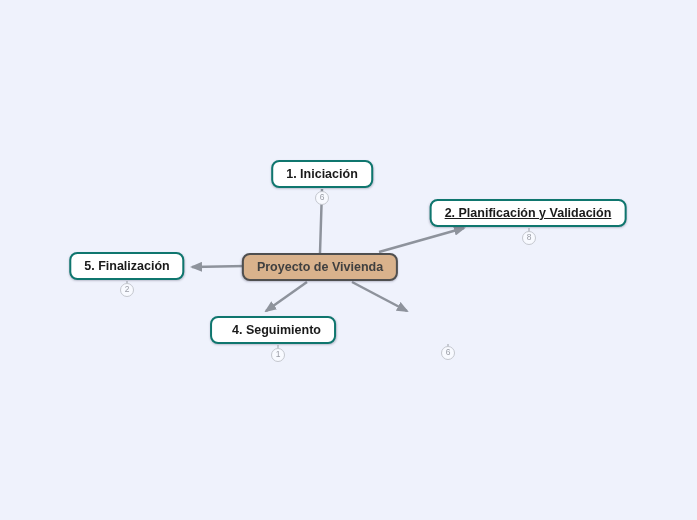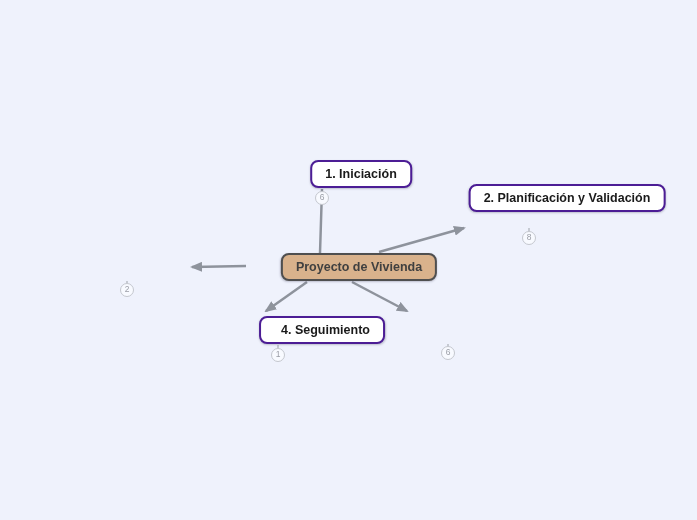--- a/index.html
+++ b/index.html
@@ -19,29 +19,28 @@
   .edges {
     position: absolute;
     left: 0; top: 0;
     pointer-events: none;
   }
   .node {
     position: absolute;
     transform: translate(-50%, -50%);
     white-space: nowrap;
     background: #ffffff;
-    border: 2px solid #4c1d95;
+    border: 2px solid #0f766e;
     border-radius: 8px;
     padding: 5px 13px;
     font-size: 12.5px;
     font-weight: bold;
     color: #1a1a1a;
     box-shadow: 0 1px 2px rgba(60,60,90,0.28);
     cursor: pointer;
-    margin-left: 39px;
   }
   .node-root {
     background: #d9b28c;
     border-color: #4f4f4f;
     color: #404040;
   }
   .node-highlight {
     background: #fdfdff;
     border-color: #b8c2d3;
     color: #1f7fe0;
@@ -93,27 +92,30 @@
 
   <div class="node node-root" style="left:320px; top:267px;">
     <span>Proyecto de Vivienda</span>
   </div>
 
   <div class="node" style="left:322px; top:174px;">
     <span>1. Iniciación</span>
   </div>
   <div class="badge" style="left:322px; top:198px;">6</div>
 
-  <div class="node" style="left:528px; top:198px;">
+  <div class="node" style="left:528px; top:213px;text-decoration:underline;">
     <span>2. Planificación y Validación</span>
   </div>
   <div class="badge" style="left:529px; top:238px;">8</div>
 
   <div class="badge" style="left:448px; top:353px;">6</div>
 
-  <div class="node" style="left:283px; top:330px;padding-left:20px;">
+  <div class="node" style="left:273px; top:330px;padding-left:20px;">
     <span>4. Seguimiento</span>
   </div>
   <div class="badge" style="left:278px; top:355px;">1</div>
 
+  <div class="node" style="left:127px; top:266px;">
+    <span>5. Finalización</span>
+  </div>
   <div class="badge" style="left:127px; top:290px;">2</div>
 
 </div>
 
 </body></html>

